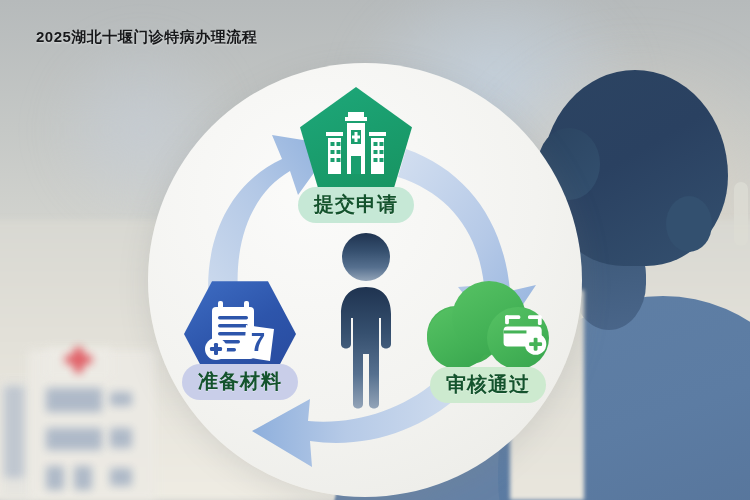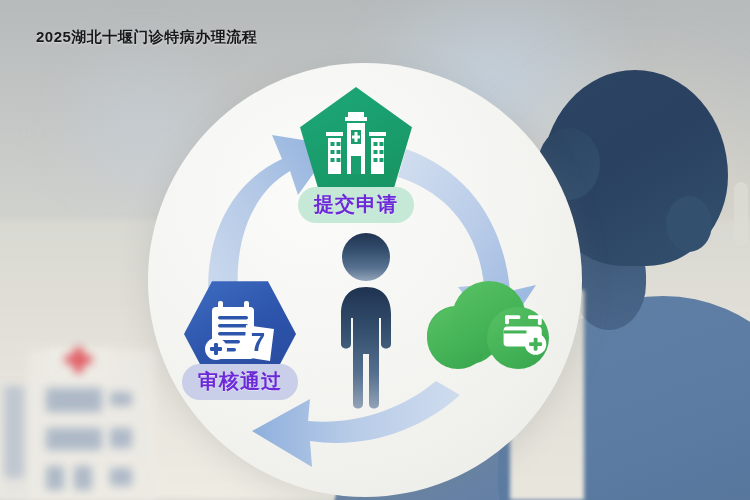--- a/index.html
+++ b/index.html
@@ -206,21 +206,21 @@
 
   .pill {
     position: absolute;
     left: 50%;
     transform: translateX(-50%);
     padding: 7px 16px 9px;
     border-radius: 20px;
     font-size: 20px;
     font-weight: 700;
     letter-spacing: 1px;
-    color: #6d28d9;
+    color: #14532d;
     white-space: nowrap;
     line-height: 1;
     text-shadow: 0 1px 0 rgba(255,255,255,0.4);
     text-align: center;
   }
   .pill-green { background: #c6e8d6; }
   .pill-green2 { background: #cdeacf; }
   .pill-blue { background: #c9cee9; }
 
   
@@ -377,20 +377,21 @@
         <rect x="51" y="2" width="5" height="13" rx="2" fill="#fff"></rect>
         <rect x="6" y="17" width="50" height="26" rx="5" fill="#fff"></rect>
         <rect x="6" y="22" width="30" height="4" fill="#45b357"></rect>
         <circle cx="48" cy="40" r="14" fill="#fff"></circle>
         <g fill="#45b357">
           <rect x="45.5" y="31.5" width="5" height="17" rx="1.5"></rect>
           <rect x="39.5" y="37.5" width="17" height="5" rx="1.5"></rect>
         </g>
       </svg>
     </div>
+    <div class="pill pill-green2">审核通过</div>
   </div>
 
   <div class="node" id="node-prepare">
     <div class="node-shape">
       <div class="hexa">
         <svg width="76" height="66" viewBox="0 0 76 66">
           <rect x="16" y="0" width="5" height="10" rx="2" fill="#fff"></rect>
           <rect x="42" y="0" width="5" height="10" rx="2" fill="#fff"></rect>
           <rect x="10" y="6" width="42" height="52" rx="4" fill="#fff"></rect>
           <g fill="#2d55ab">
@@ -403,18 +404,18 @@
           <path d="M44,24 L72,28 L68,60 L42,56 Z" fill="#fff"></path>
           <text x="56" y="50" font-family="'Liberation Sans',sans-serif" font-size="26" font-weight="700" fill="#2d55ab" text-anchor="middle">7</text>
           <circle cx="14" cy="48" r="11" fill="#fff"></circle>
           <g fill="#2d55ab">
             <rect x="12" y="42" width="4" height="12" rx="1.3"></rect>
             <rect x="8" y="46" width="12" height="4" rx="1.3"></rect>
           </g>
         </svg>
       </div>
     </div>
-    <div class="pill pill-blue">审核通过</div>
+    <div class="pill pill-blue">准备材料</div>
   </div>
 
   <div class="title">2025湖北十堰门诊特病办理流程</div>
 
 </div>
 
 </body></html>

